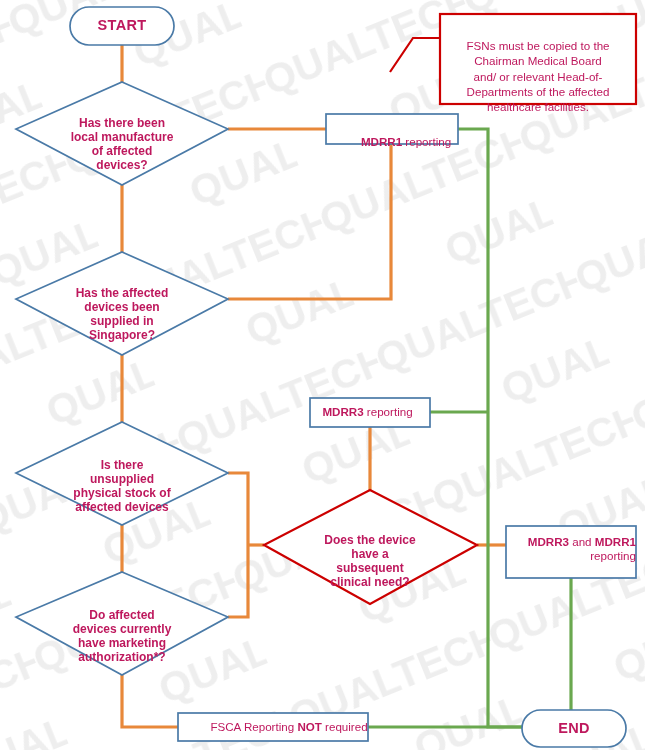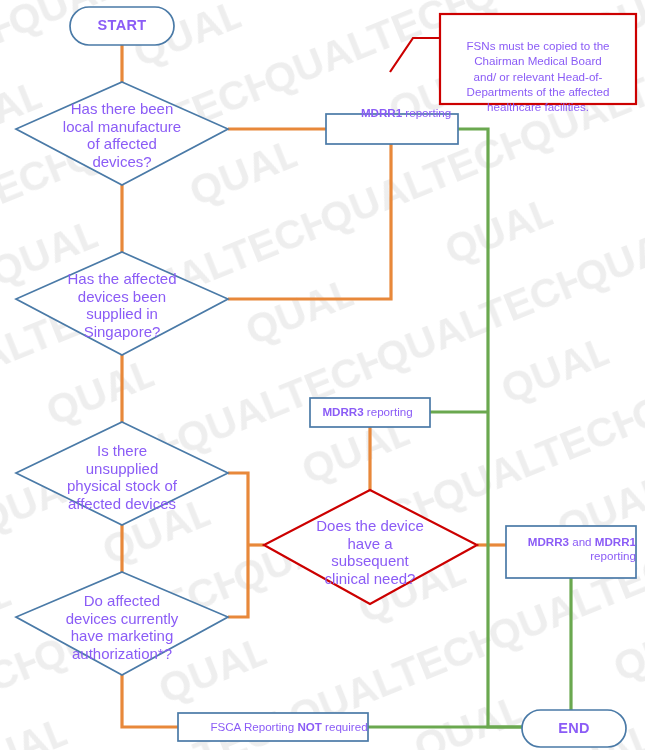--- a/index.html
+++ b/index.html
@@ -36,32 +36,33 @@
   #label-layer {
     position: absolute;
     left: 0; top: 0;
     width: 645px;
     height: 750px;
     z-index: 3;
   }
   .node-label {
     position: absolute;
     text-align: center;
-    color: #8b5cf6;
+    color: #be185d;
     line-height: 1.18;
     white-space: pre-line;
   }
   .term-label {
     font-size: 14.5px;
     font-weight: bold;
     letter-spacing: 0.3px;
   }
   .diamond-label {
-    font-size: 15px;
-    font-weight: normal;
+    font-size: 12px;
+    font-weight: bold;
+    margin-top: 16px;
   }
   .box-label {
     font-size: 11.6px;
     font-weight: normal;
   }
   .callout-label {
     font-size: 11.6px;
     font-weight: normal;
     line-height: 1.32;
   }
@@ -165,21 +166,21 @@
     <div class="node-label diamond-label" style="left:40px; top:592px; width:164px;">Do affected
 devices currently
 have marketing
 authorization*?</div>
 
     <div class="node-label diamond-label" style="left:292px; top:517px; width:156px;">Does the device
 have a
 subsequent
 clinical need?</div>
 
-    <div class="node-label box-label" style="left:326px; top:106px; width:160px;"><span class="b">MDRR1</span><span> reporting</span></div>
+    <div class="node-label box-label" style="left:326px; top:135px; width:160px;"><span class="b">MDRR1</span><span> reporting</span></div>
 
     <div class="node-label box-label" style="left:310px; top:405px; width:115px;"><span class="b">MDRR3</span><span> reporting</span></div>
 
     <div class="node-label box-label" style="left:506px; top:535px; width:130px;text-align:right;"><span class="b">MDRR3</span><span> and </span><span class="b">MDRR1</span><br><span>reporting</span></div>
 
     <div class="node-label box-label" style="left:194px; top:720px; width:190px;"><span>FSCA Reporting </span><span class="b">NOT</span><span> required</span></div>
 
     <div class="node-label term-label" style="left:522px; top:720px; width:104px;">END</div>
 
     <div class="node-label callout-label" style="left:446px; top:38px; width:184px;">FSNs must be copied to the

